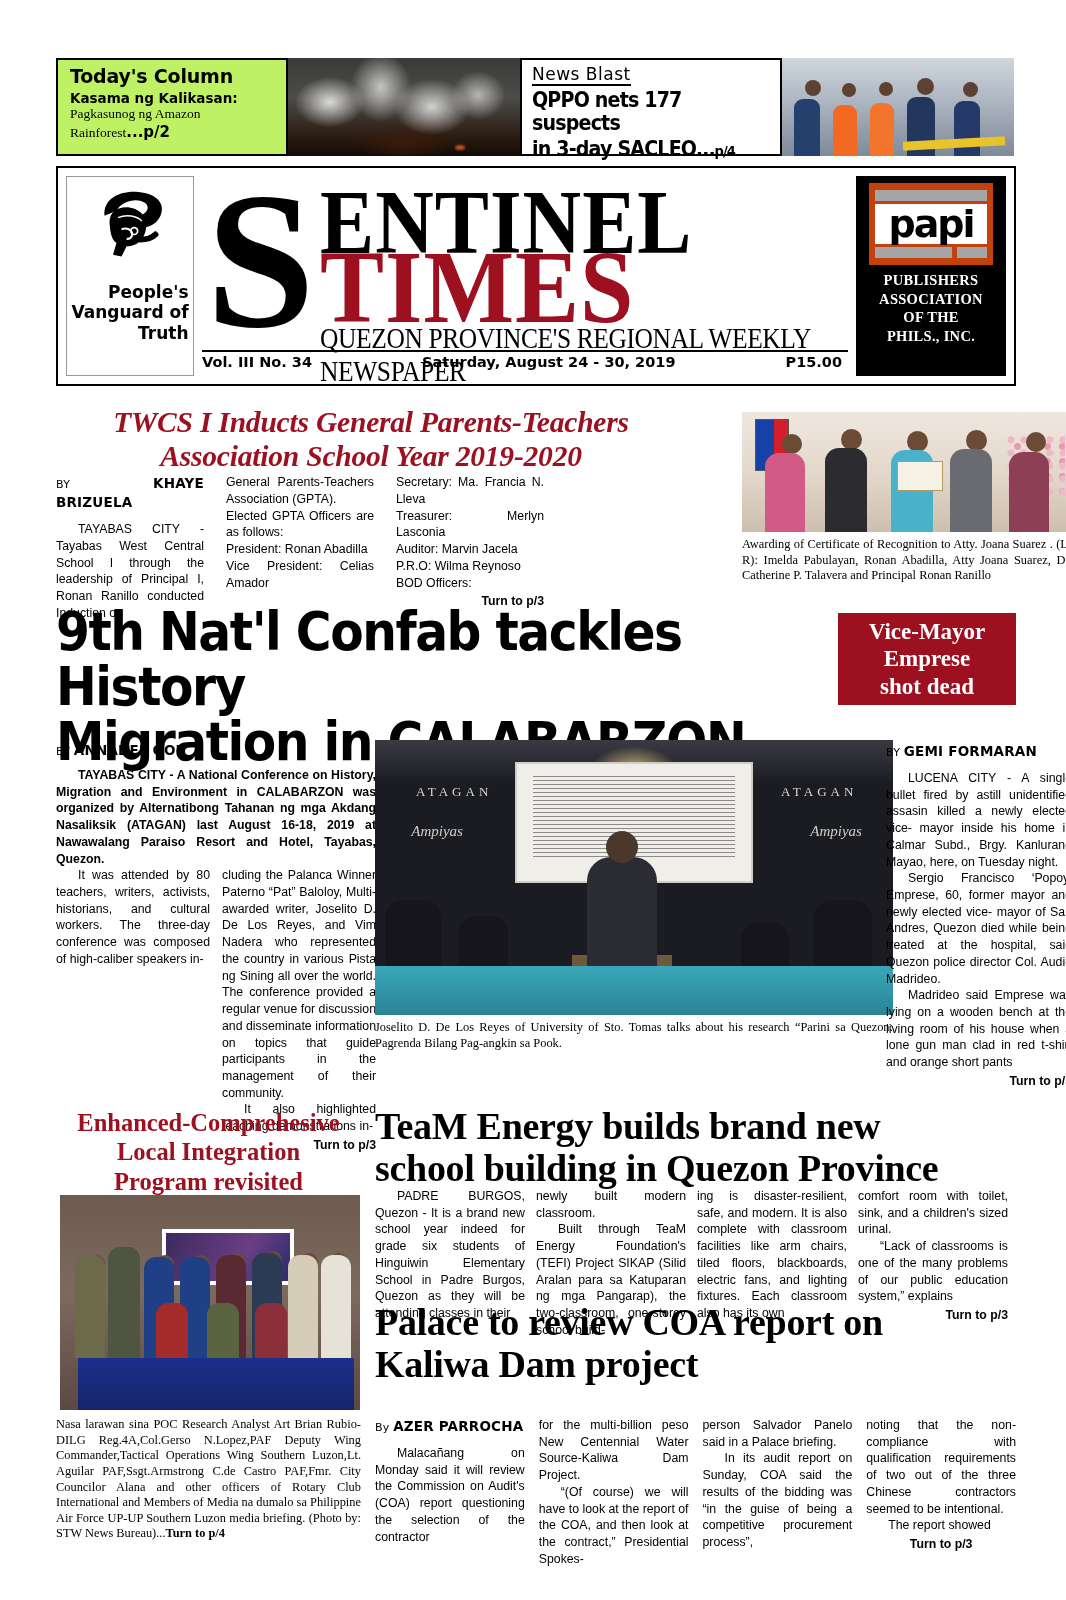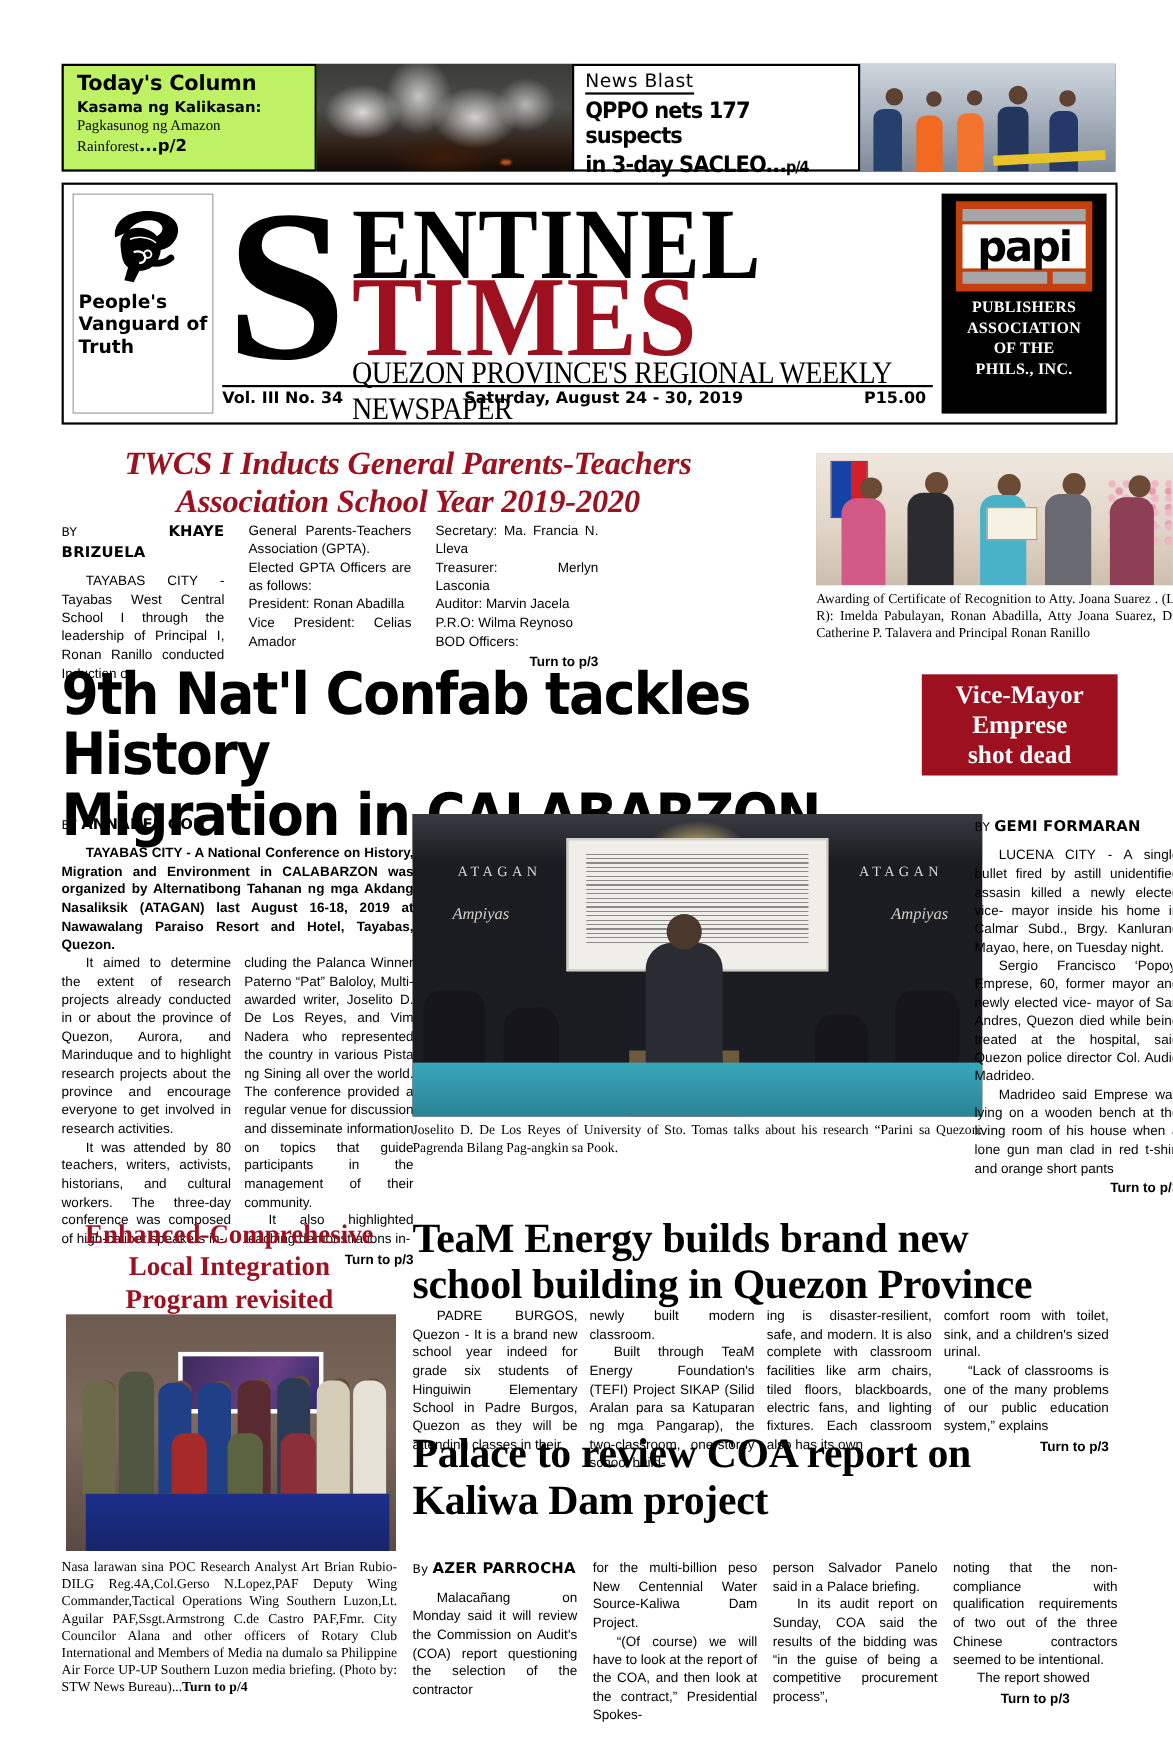--- a/index.html
+++ b/index.html
@@ -37,21 +37,21 @@
   .nb-box { width:262px; border:2px solid #000; background:#fff; padding:5px 6px 2px 10px; }
   .nb-kicker { font-size:17px; font-family:"DejaVu Sans", sans-serif; border-bottom:2px solid #000; display:inline-block; padding-bottom:0px; line-height:1.1; letter-spacing:.5px;}
   .nb-head { font-size:20.5px; font-weight:bold; font-family:"DejaVu Sans", sans-serif; line-height:1.12; margin-top:3px; letter-spacing:-0.9px; transform:scaleX(.93); transform-origin:left center;}
   .nb-head .pg { font-size:14px; font-weight:bold;}
   .nb-photo { width:var(--w); position:relative; overflow:hidden; background:#45506b; }
 
   
   .masthead { position:absolute; left:56px; top:166px; width:960px; height:220px; border:2px solid #000; display:flex; background:#fff;}
   .mh-logo { width:128px; border:1px solid #999; margin:8px; padding:4px 2px; display:flex; flex-direction:column; align-items:center; justify-content:flex-start;}
   .helmet { width:86px; height:78px; margin-top:6px;}
-  .mh-logo-text { font-size:17px; font-weight:bold; text-align:left; line-height:1.2; margin-top:0; font-family:"DejaVu Sans", sans-serif;}
+  .mh-logo-text { font-size:17px; font-weight:bold; text-align:right; line-height:1.2; margin-top:17px; font-family:"DejaVu Sans", sans-serif;}
   .mh-center { flex:1; position:relative; padding-top:2px;}
   .mh-title { position:relative; height:150px; }
   .bigS { position:absolute; left:4px; top:-8px; font-family:"Liberation Serif", serif; font-weight:bold; font-size:196px; line-height:1; letter-spacing:-4px;}
   .sentinel { position:absolute; left:118px; top:6px; font-family:"Liberation Serif", serif; font-weight:bold; font-size:78px; letter-spacing:1px; line-height:1; transform:scaleY(1.18) scaleX(1.04); transform-origin:left top;}
   .times { position:absolute; left:118px; top:66px; font-family:"Liberation Serif", serif; font-weight:bold; font-size:96px; color:#9d1020; letter-spacing:1px; line-height:1; transform:scaleY(1.08); transform-origin:left top;}
   .tagline { position:absolute; left:118px; top:152px; font-family:"Liberation Serif", serif; font-size:25.5px; letter-spacing:-0.4px; transform:scaleY(1.12); transform-origin:left top;}
   .mh-rule { position:absolute; left:0; right:0; top:182px; border-top:2px solid #000;}
   .mh-meta { position:absolute; left:0; right:6px; top:186px; display:flex; justify-content:space-between; font-size:14.5px; font-weight:bold; font-family:"DejaVu Sans", sans-serif;}
   .mh-papi { width:150px; margin:8px; background:#000; color:#fff; padding:7px 6px; display:flex; flex-direction:column; align-items:center;}
   .papi-mark { width:124px; background:#c2410c; padding:4px 0;}
@@ -294,21 +294,20 @@
     <div class="confab-left">
       <div class="byline">
         <span>BY</span>
         <span class="sc">ANNADEL GOB</span>
       </div>
       <div class="body-col">
         <p class="lead">TAYABAS CITY - A National Conference on History, Migration and Environment in CALABARZON was organized by Alternatibong Tahanan ng mga Akdang Nasaliksik (ATAGAN) last August 16-18, 2019 at Nawawalang Paraiso Resort and Hotel, Tayabas, Quezon.</p>
       </div>
       <div class="cl-cols">
         <div class="body-col">
-          <p>It aimed to determine the extent of research projects already conducted in or about the province of Quezon, Aurora, and Marinduque  and to highlight research projects about the province and encourage everyone to get involved in research activities.</p>
           <p>It was attended by 80 teachers, writers, activists, historians, and cultural workers. The three-day conference was composed of high-caliber speakers in-</p>
         </div>
         <div class="body-col">
           <p style="text-indent:0">cluding the Palanca Winner Paterno “Pat” Baloloy, Multi-awarded writer, Joselito D. De Los Reyes, and Vim Nadera who represented the country in various Pista ng Sining all over the world. The conference provided a regular venue for discussion and disseminate information on topics that guide participants in the management of their community.</p>
           <p>It also highlighted teaching demonstrations in-</p>
           <div class="turn">Turn to p/3</div>
         </div>
       </div>
     </div>
 

